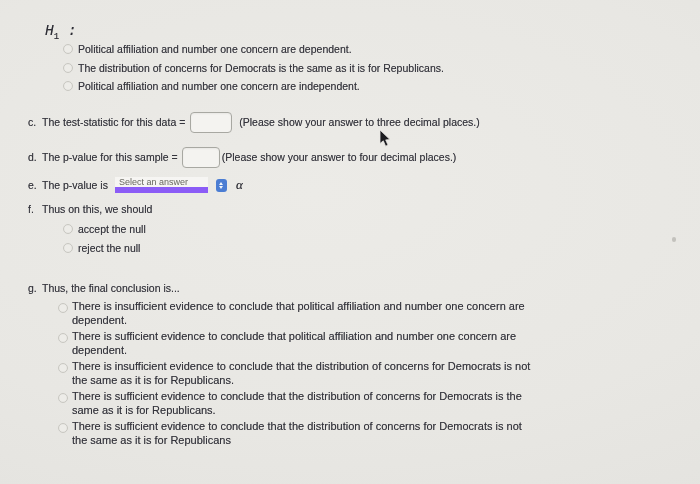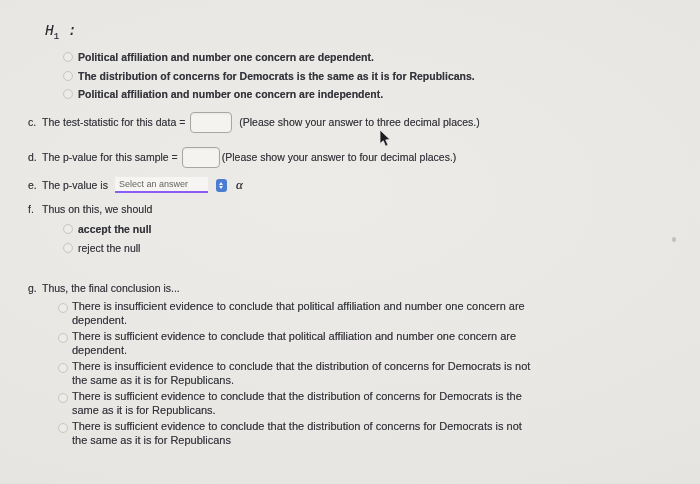--- a/index.html
+++ b/index.html
@@ -27,21 +27,21 @@
   .lrow{ display:flex; align-items:center; font-size:10.5px; }
   .prefix{ width:14px; flex:0 0 auto; }
   .inputbox{
     height:21px; background:#f4f3f0; border:1px solid #a8a8a2; border-radius:4px;
     box-shadow:inset 0 1px 2px rgba(0,0,0,0.05);
     font-size:11px; padding:0 3px; box-sizing:border-box; color:#35353d;
   }
   .selfield{
     display:inline-flex; align-items:center;
     width:93px; height:16px; margin-left:7px;
-    background:rgba(248,247,245,0.85); border-bottom:2px solid #8b5cf6;
+    background:rgba(248,247,245,0.85); border-bottom:6px solid #8b5cf6;
     padding-left:4px; box-sizing:border-box;
     font-size:9px; color:#67675f;
   }
   .selicon{
     display:inline-flex; flex-direction:column; align-items:center; justify-content:center;
     width:11px; height:13px; border-radius:3px; background:#4b7dd3;
     margin-left:8px; gap:1px;
   }
   .tri-up{ width:0;height:0;border-left:2.5px solid transparent;border-right:2.5px solid transparent;border-bottom:3px solid #f2f5fb; }
   .tri-dn{ width:0;height:0;border-left:2.5px solid transparent;border-right:2.5px solid transparent;border-top:3px solid #f2f5fb; }
@@ -50,21 +50,21 @@
   .goption{ display:flex; align-items:flex-start; margin-bottom:3px; }
   .goption .radio{ margin-top:2.5px; margin-right:4px; }
   .goption .gtext{ font-size:11px; line-height:13.5px; width:462px; }
   .speck{ width:4px;height:5px;border-radius:2px;background:#b9b8b3; opacity:0.8; }
 </style>
 </head>
 <body>
 
 <div class="abs hlabel txt" style="left:45px;top:23px;"><span>H</span><sub>1</sub><span> :</span></div>
 
-<div class="abs" style="left:63px;top:48px;font-weight:bold;">
+<div class="abs" style="left:63px;top:40px;">
   <div class="optrow">
     <span class="radio"></span>
     <span class="lbl txt">Political affiliation and number one concern are dependent.</span>
   </div>
   <div class="optrow">
     <span class="radio"></span>
     <span class="lbl txt">The distribution of concerns for Democrats is the same as it is for Republicans.</span>
   </div>
   <div class="optrow">
     <span class="radio"></span>
@@ -98,21 +98,21 @@
   </span>
   <span class="alpha txt">α</span>
 </div>
 
 <div class="abs lrow" style="left:28px;top:202px;height:14px;">
   <span class="prefix txt">f.</span>
   <span class="txt">Thus on this, we should</span>
 </div>
 
 <div class="abs" style="left:63px;top:219px;">
-  <div class="optrow" style="height:19px;font-weight:bold;">
+  <div class="optrow" style="height:19px;">
     <span class="radio"></span>
     <span class="lbl txt">accept the null</span>
   </div>
   <div class="optrow" style="height:19px;">
     <span class="radio"></span>
     <span class="lbl txt">reject the null</span>
   </div>
 </div>
 
 <div class="abs lrow" style="left:28px;top:281px;height:14px;">

